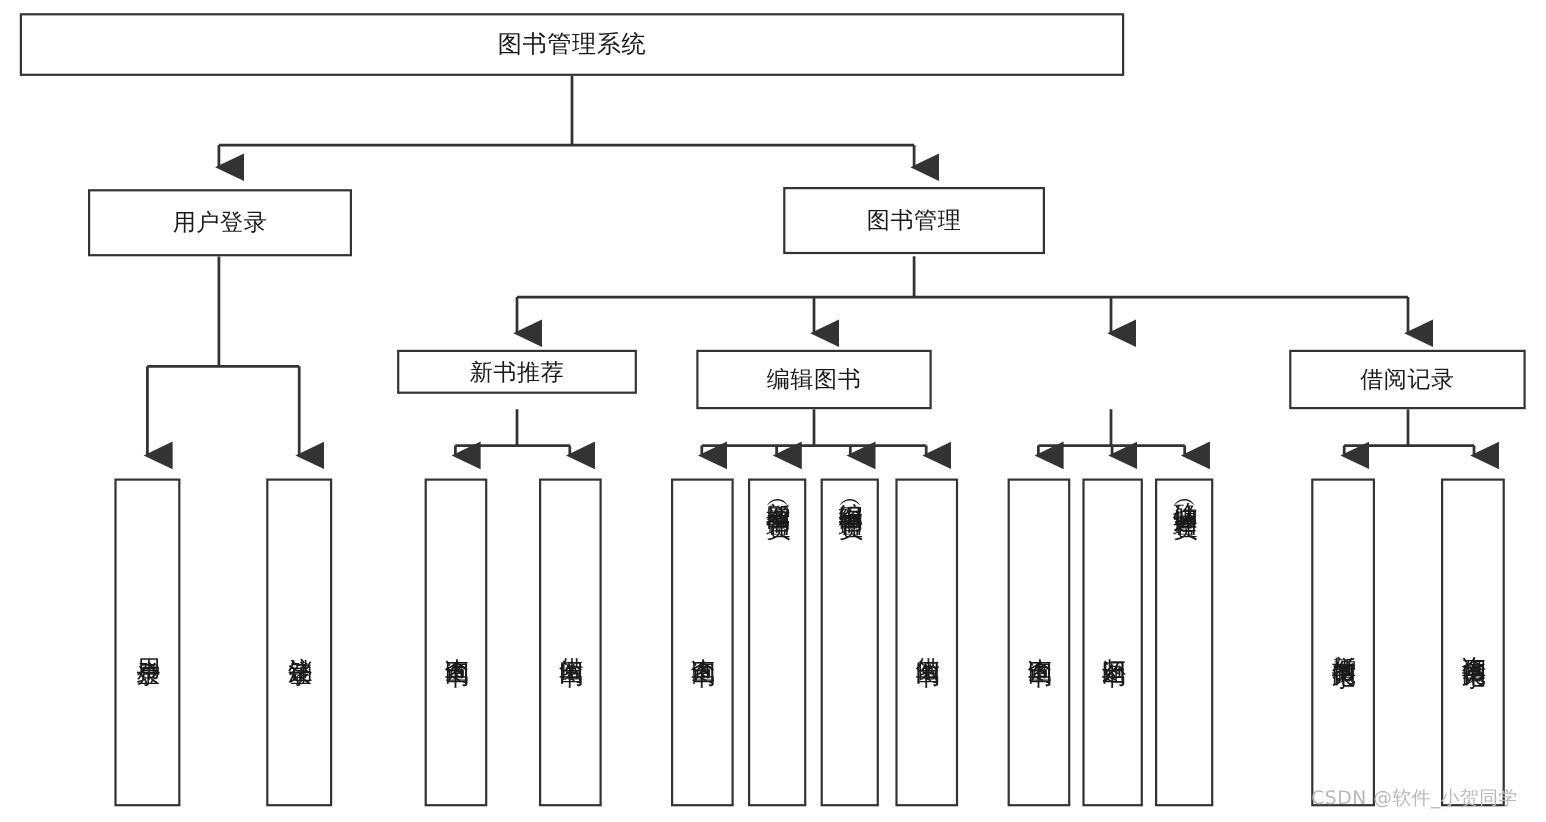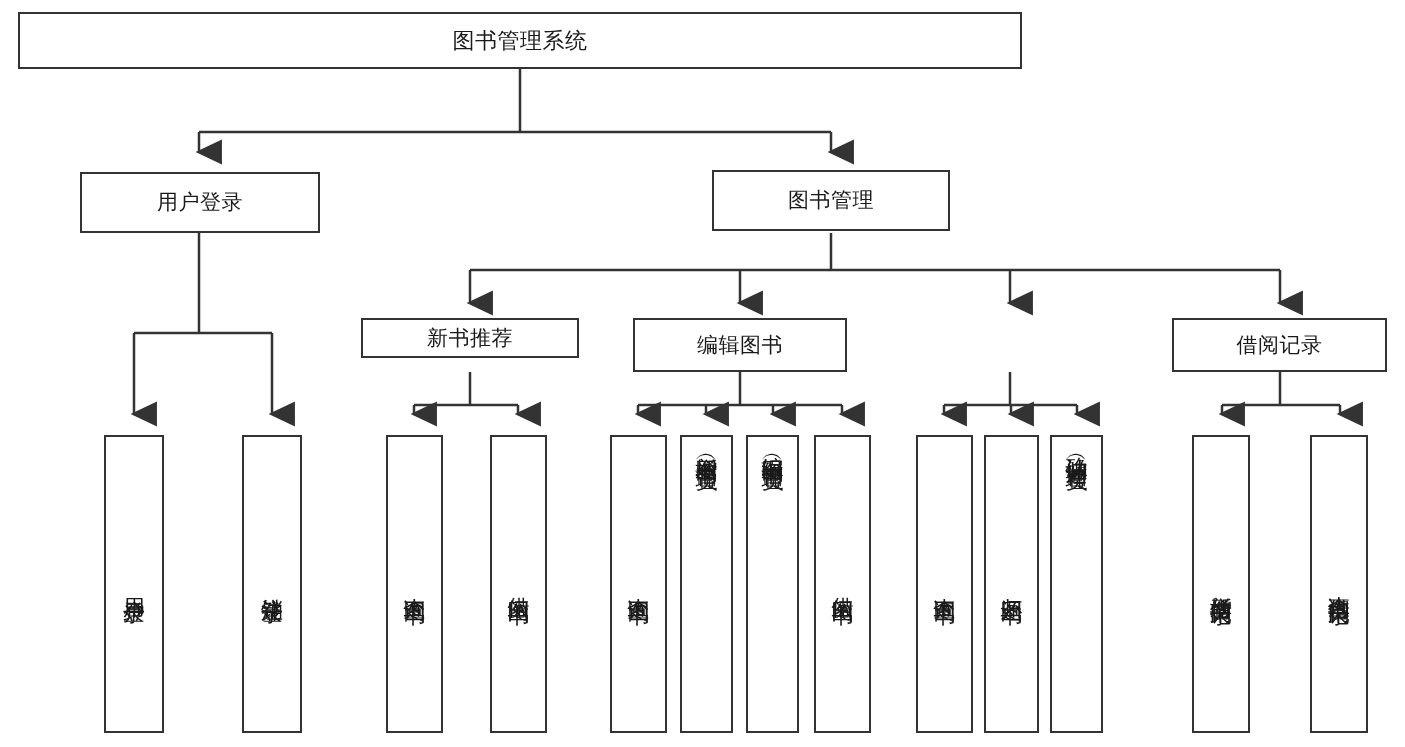--- a/index.html
+++ b/index.html
@@ -188,14 +188,15 @@
     <span class="label">确认归还（管理员）</span>
   </div>
 
   <div class="node vert c2" style="left:1192px; top:435px; width:58px; height:298px;">
     <span class="label">新增借阅记录</span>
   </div>
   <div class="node vert c2" style="left:1310px; top:435px; width:58px; height:298px;">
     <span class="label">查询借阅记录</span>
   </div>
 
+  <div class="watermark" style="left:1192px; top:714px;">CSDN @软件_小贺同学</div>
 
 </div>
 
 </body></html>

